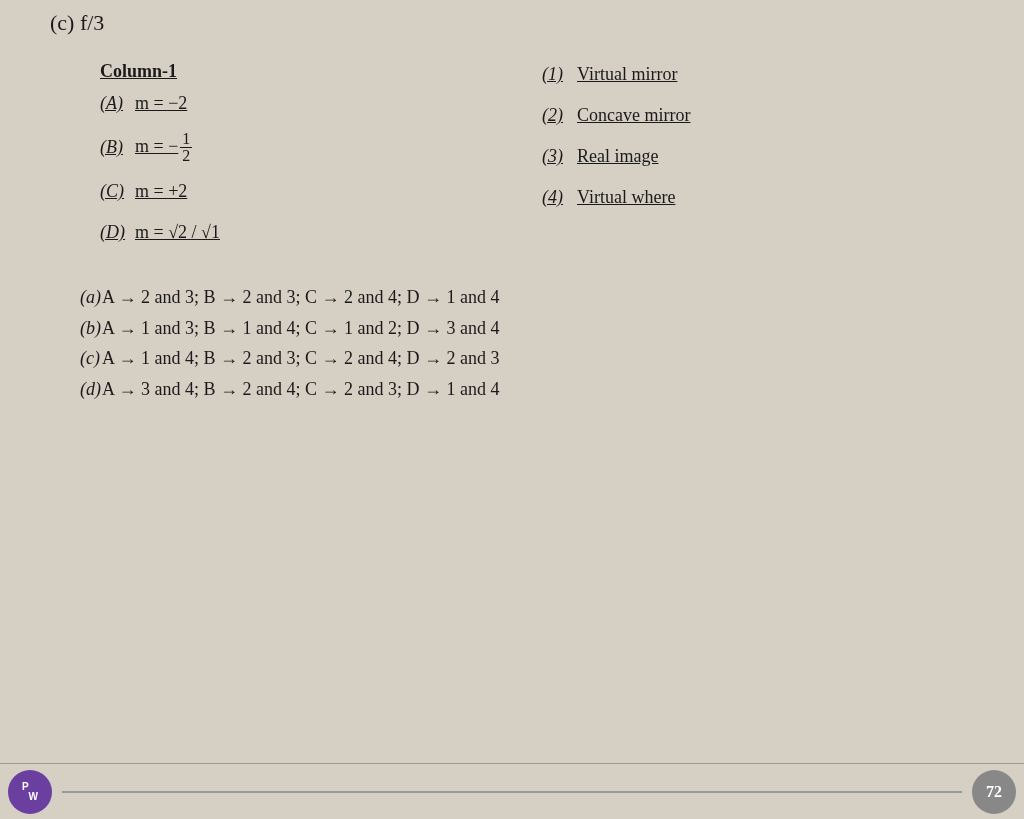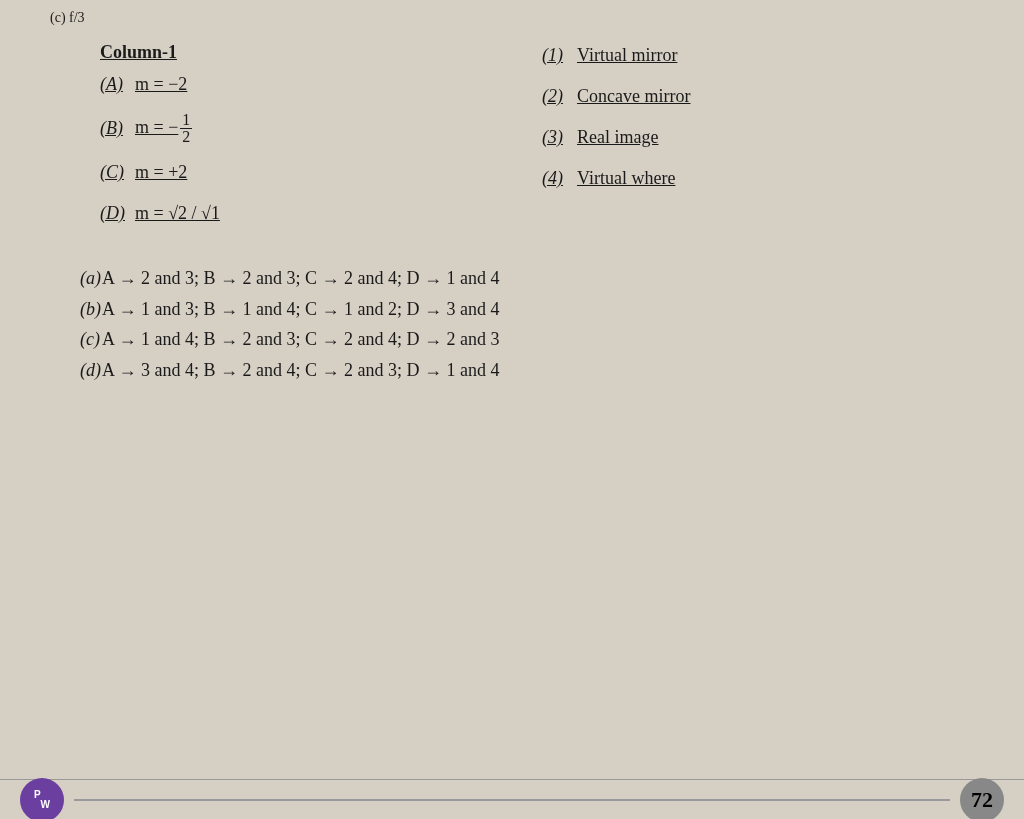--- a/index.html
+++ b/index.html
@@ -21,22 +21,22 @@
 
     .page-container {
       width: 1024px;
       height: 819px;
       background-color: #d6cfc4;
       padding: 10px 40px 20px 40px;
       position: relative;
     }
 
     .prev-answer {
-      font-size: 14px;
-      margin-bottom: 16px;
+      font-size: 22px;
+      margin-bottom: 25px;
       padding-left: 10px;
     }
 
     .question-block {
       margin-top: 4px;
     }
 
     .question-header {
       display: flex;
       align-items: flex-start;
@@ -134,26 +134,26 @@
 
     .answer-text {
       flex: 1;
     }
 
     .bottom-bar {
       position: absolute;
       bottom: 0;
       left: 0;
       right: 0;
-      height: 40px;
+      height: 56px;
       background-color: #d6cfc4;
       display: flex;
       align-items: center;
       justify-content: space-between;
-      padding: 0 20px;
+      padding: 0 8px;
       border-top: 1px solid #999;
     }
 
     .pw-logo {
       width: 44px;
       height: 44px;
       background-color: #6b3fa0;
       border-radius: 50%;
       display: flex;
       align-items: center;
@@ -165,22 +165,22 @@
     }
 
     .page-number {
       width: 44px;
       height: 44px;
       background-color: #888;
       border-radius: 50%;
       display: flex;
       align-items: center;
       justify-content: center;
-      color: #000000;
-      font-size: 22px;
+      color: #ffffff;
+      font-size: 16px;
       font-weight: bold;
     }
   </style>
 </head>
 <body>
 
 <div class="page-container">
 
   <div class="prev-answer">
     <span>(c) f/3</span>

